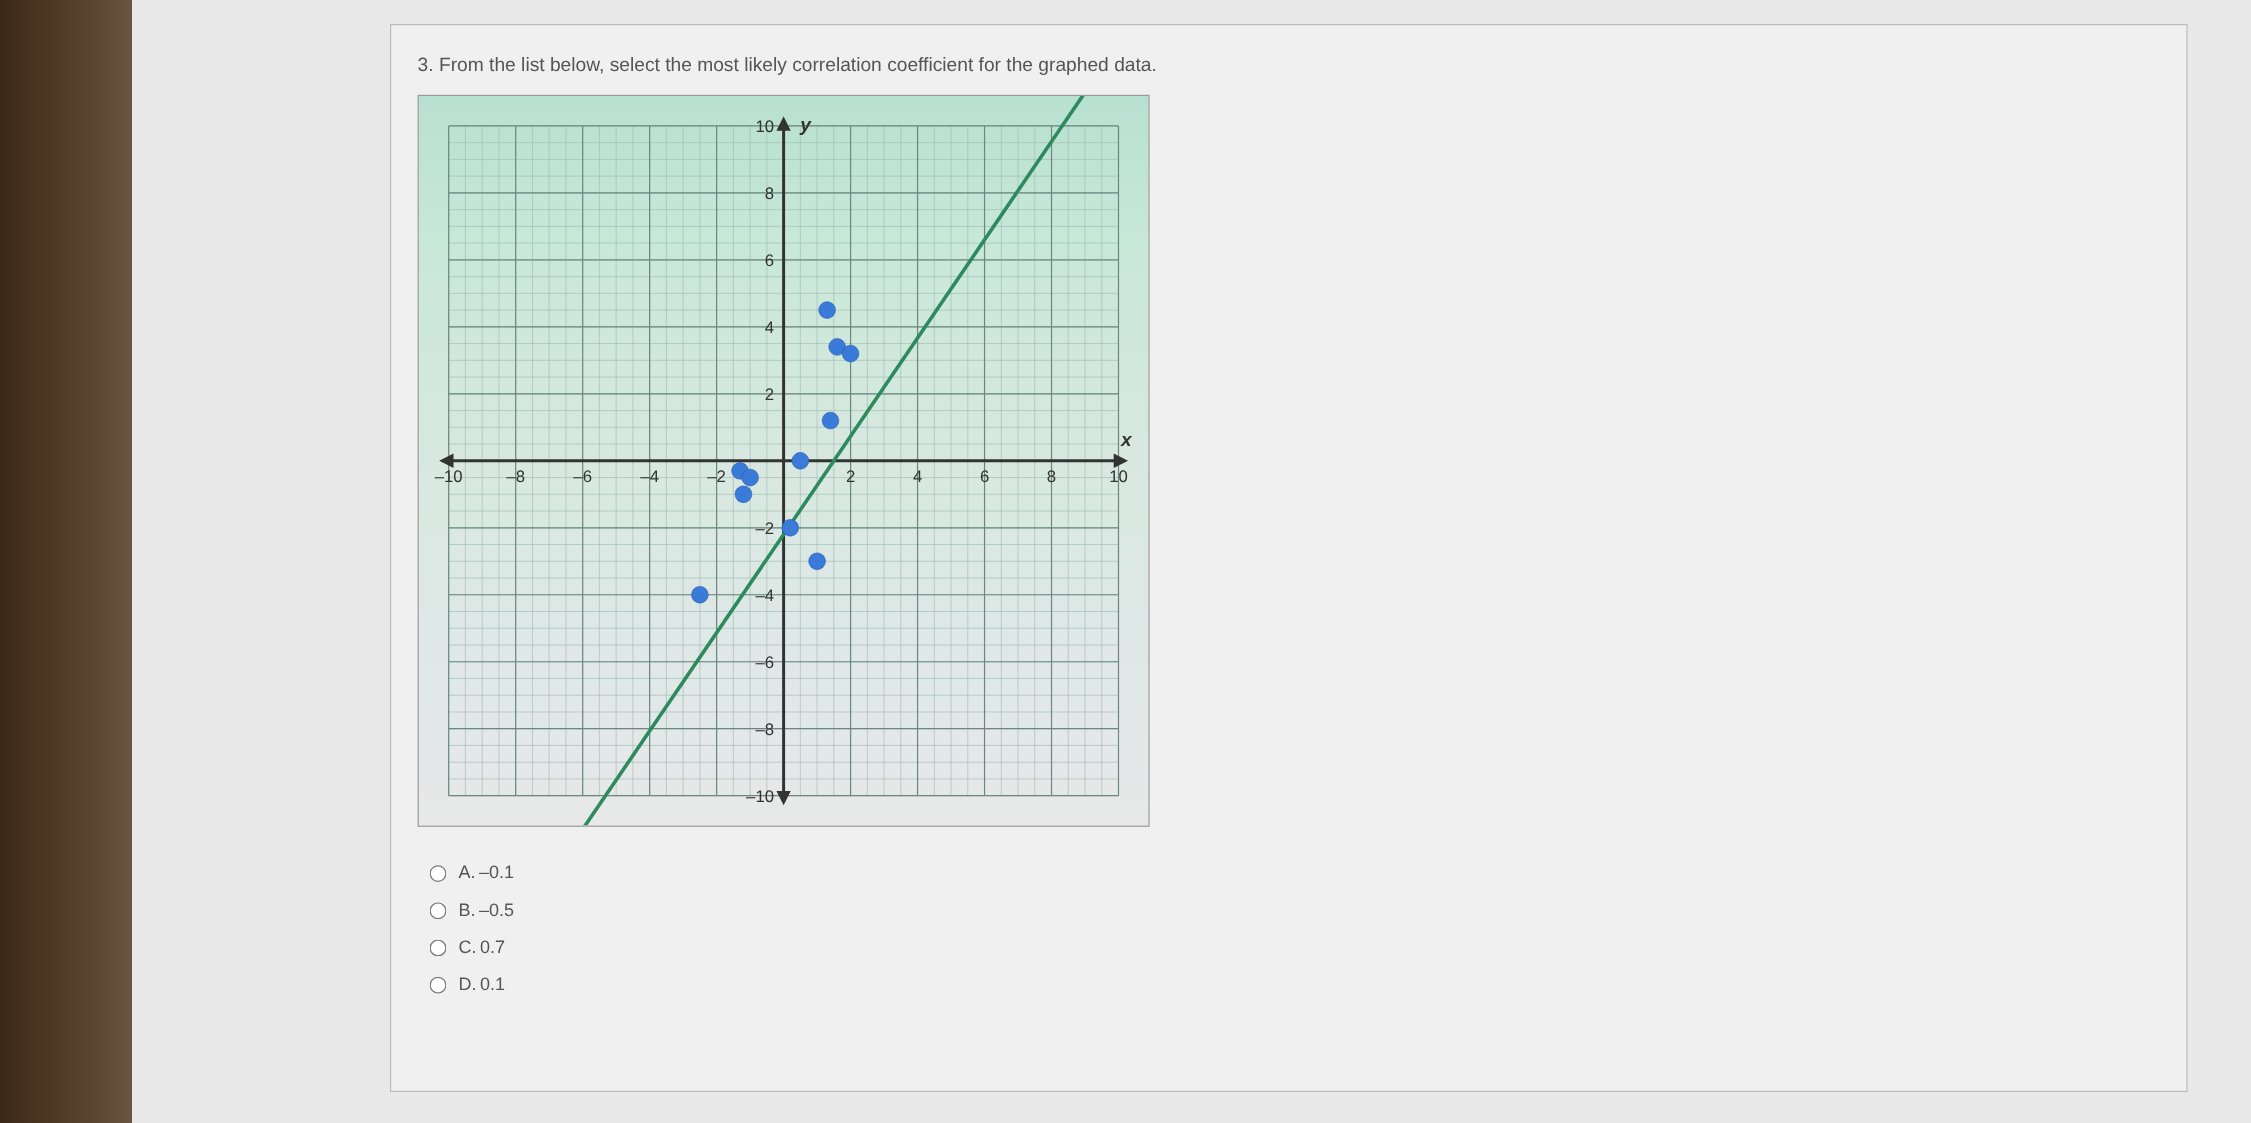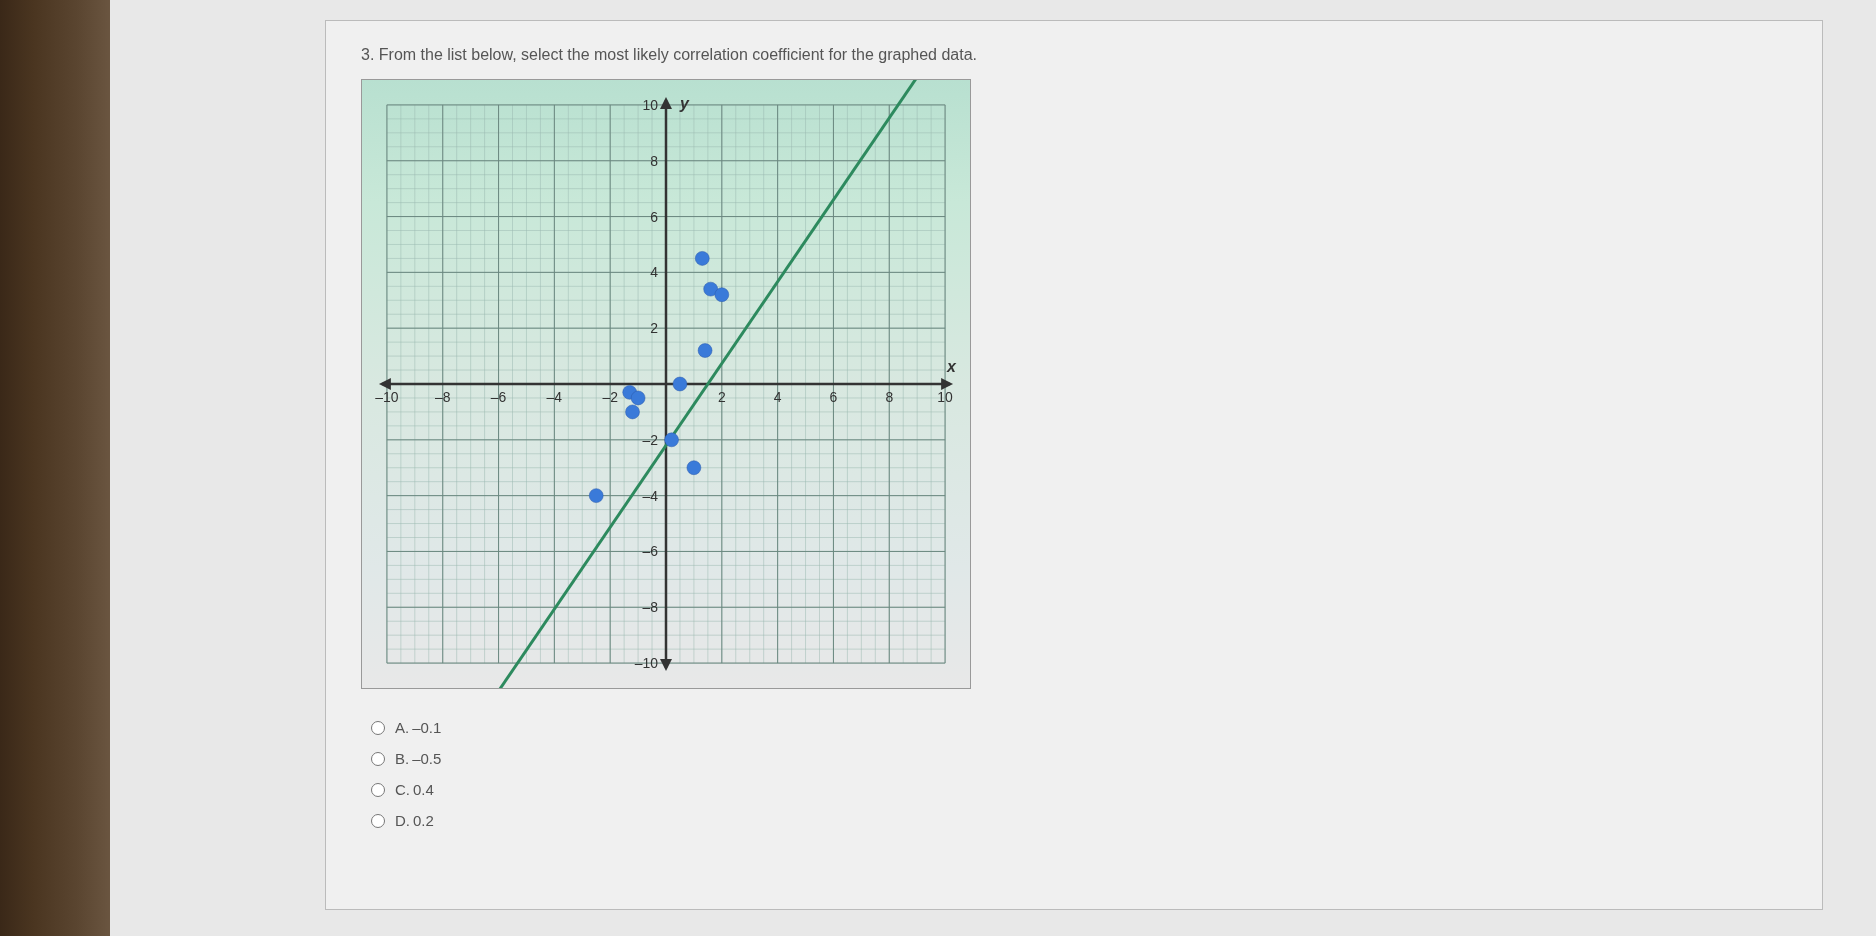--- a/index.html
+++ b/index.html
@@ -21,21 +21,21 @@
       flex: 1;
       background: #e8e8e8;
       padding: 20px 0 0 0;
       position: relative;
     }
     .content-panel {
       background: #f0f0f0;
       border: 1px solid #bbb;
       margin-left: 215px;
       margin-right: 53px;
-      padding: 25px 35px;
+      padding: 25px 22px;
       min-height: 890px;
     }
     .question-text {
       font-size: 16px;
       color: #555;
       margin-bottom: 15px;
     }
     .chart-container {
       width: 610px;
       height: 610px;
@@ -253,23 +253,23 @@
         <span>–0.1</span>
       </div>
       <div class="option-row">
         <input type="radio" name="ans" style="">
         <span class="option-label-letter">B.</span>
         <span>–0.5</span>
       </div>
       <div class="option-row">
         <input type="radio" name="ans" style="">
         <span class="option-label-letter">C.</span>
-        <span>0.4</span>
+        <span>0.7</span>
       </div>
       <div class="option-row">
         <input type="radio" name="ans" style="">
         <span class="option-label-letter">D.</span>
-        <span>0.2</span>
+        <span>0.1</span>
       </div>
     </div>
 
   </div>
 </div>
 
 </body></html>

